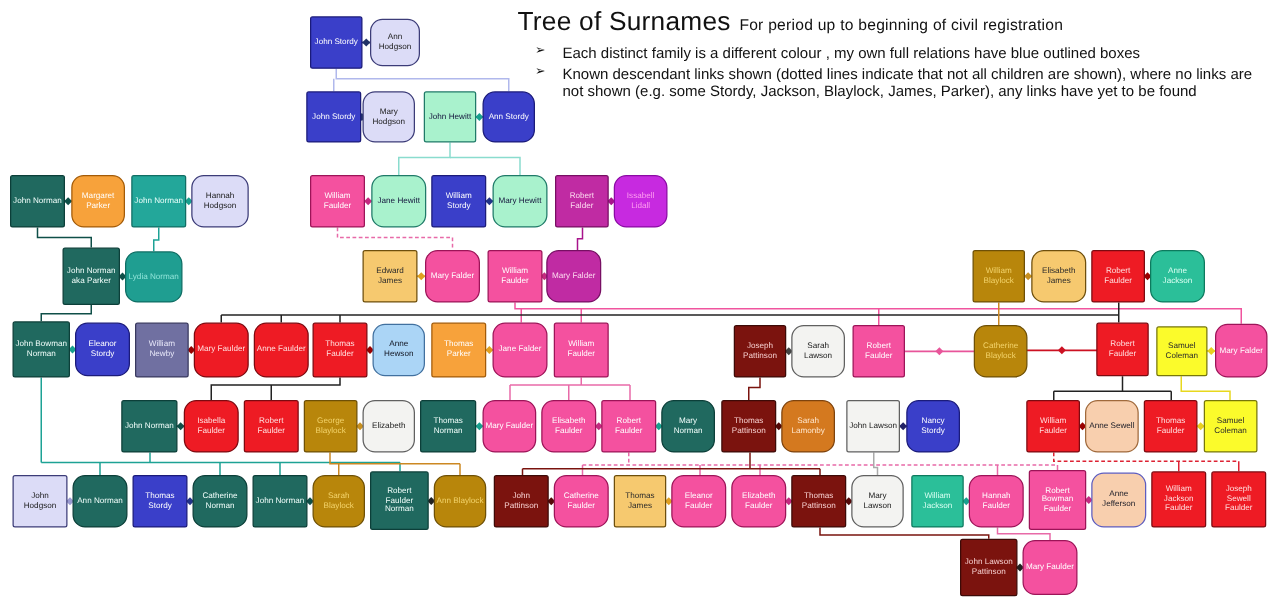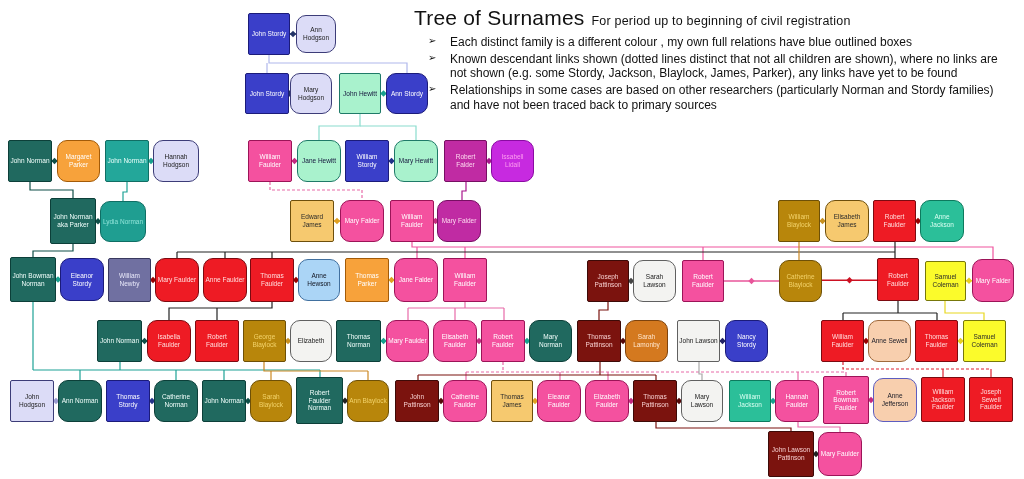--- a/index.html
+++ b/index.html
@@ -251,17 +251,16 @@
       <div class="node sq" style="left: 969px; top: 377px; width: 44px; height: 45px; background: rgb(238, 27, 36); border-color: rgb(124, 10, 16); color: rgb(255, 222, 222);">Joseph Sewell Faulder</div>
       <div class="node sq" style="left: 768px; top: 431px; width: 46px; height: 46px; background: rgb(123, 19, 14); border-color: rgb(61, 10, 7); color: rgb(246, 207, 207);">John Lawson Pattinson</div>
       <div class="node rd" style="left: 818px; top: 432px; width: 44px; height: 44px; background: rgb(244, 81, 159); border-color: rgb(156, 20, 88); color: rgb(255, 255, 255);">Mary Faulder</div>
     </div>
   <div class="legend">
     <h1>
       <span>Tree of Surnames</span><span class="sub">For period up to beginning of civil registration</span>
     </h1>
     <ul id="bullets">
         <li>Each distinct family is a different colour , my own full relations have blue outlined boxes</li>
-        <li>Known descendant links shown (dotted lines distinct that not all children are shown), where  no links are not shown (e.g. some Stordy, Jackson, Blaylock, James, Parker), any links have yet to be found</li>
-        <li>Relationships in some cases are based on other researchers (particularly Norman and Stordy families) and have not been traced back to primary sources</li>
+        <li>Known descendant links shown (dotted lines indicate that not all children are shown), where  no links are not shown (e.g. some Stordy, Jackson, Blaylock, James, Parker), any links have yet to be found</li>
       </ul>
   </div>
 </div>
 
 </body></html>

